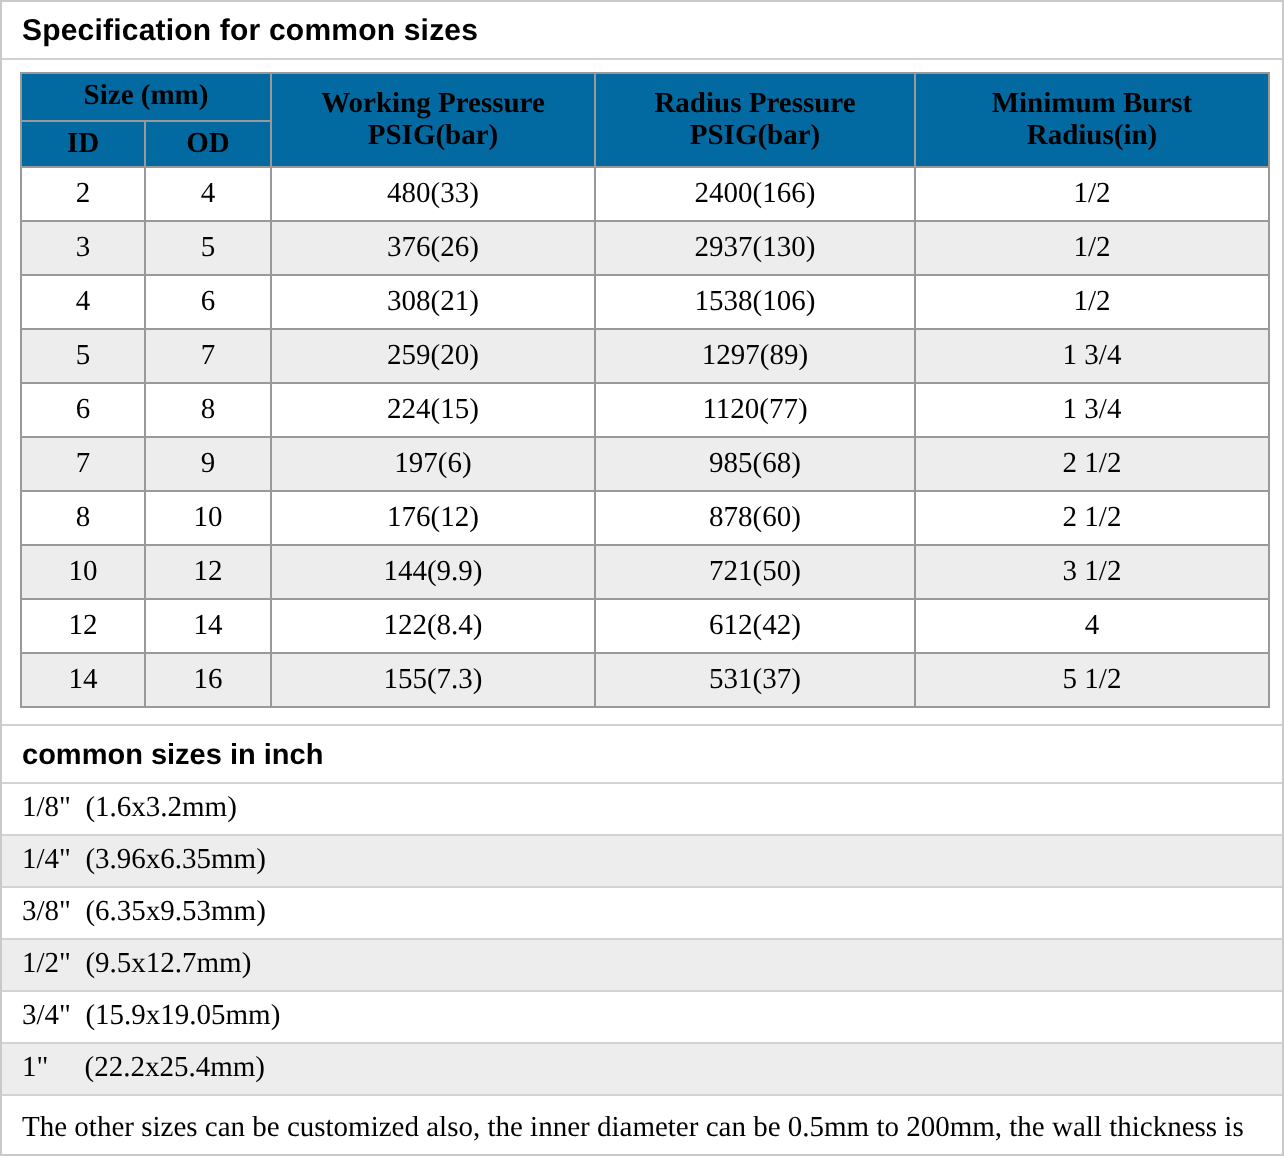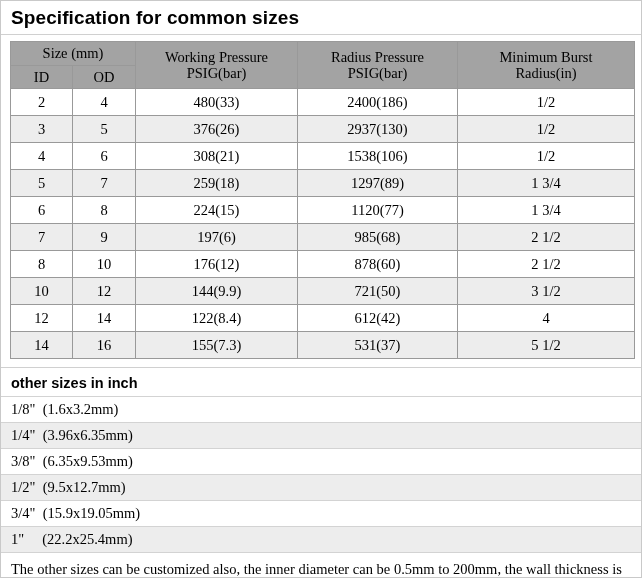--- a/index.html
+++ b/index.html
@@ -17,41 +17,41 @@
   .page {
     width: 642px;
     height: 578px;
     box-sizing: border-box;
     border: 1px solid #c9c9c9;
     position: relative;
   }
   .title {
     font-family: "Liberation Sans", sans-serif;
     font-weight: bold;
-    font-size: 19px;
+    font-size: 15px;
     padding: 6px 0 5px 10px;
     border-bottom: 1px solid #d0d0d0;
     letter-spacing: 0.1px;
   }
   table.spec {
     border-collapse: collapse;
     width: 624px;
     margin: 6px 0 0 9px;
     table-layout: fixed;
   }
   table.spec th, table.spec td {
     border: 1px solid #999999;
     text-align: center;
     font-size: 14.5px;
     font-family: "Liberation Serif", serif;
   }
   table.spec th {
-    font-weight: normal;
+    font-weight: bold;
     padding: 3px 2px;
-    background: #a3a3a3;
+    background: #0369a1;
     line-height: 1.15;
   }
   table.spec td {
     padding: 3px 2px;
     height: 20px;
   }
   tr.alt td {
     background: #ededed;
   }
   .col-id   { width: 62px; }
@@ -122,41 +122,41 @@
       <tr>
         <th>ID</th>
         <th>OD</th>
       </tr>
     </thead>
     <tbody>
       <tr>
         <td>2</td>
         <td>4</td>
         <td>480(33)</td>
-        <td>2400(186)</td>
+        <td>2400(166)</td>
         <td>1/2</td>
       </tr>
       <tr class="alt">
         <td>3</td>
         <td>5</td>
         <td>376(26)</td>
         <td>2937(130)</td>
         <td>1/2</td>
       </tr>
       <tr>
         <td>4</td>
         <td>6</td>
         <td>308(21)</td>
         <td>1538(106)</td>
         <td>1/2</td>
       </tr>
       <tr class="alt">
         <td>5</td>
         <td>7</td>
-        <td>259(18)</td>
+        <td>259(20)</td>
         <td>1297(89)</td>
         <td>1 3/4</td>
       </tr>
       <tr>
         <td>6</td>
         <td>8</td>
         <td>224(15)</td>
         <td>1120(77)</td>
         <td>1 3/4</td>
       </tr>
@@ -191,21 +191,21 @@
       <tr class="alt">
         <td>14</td>
         <td>16</td>
         <td>155(7.3)</td>
         <td>531(37)</td>
         <td>5 1/2</td>
       </tr>
     </tbody>
   </table>
 
-  <div class="subhead">other sizes in inch</div>
+  <div class="subhead">common sizes in inch</div>
 
   <div class="sizes">
     <div class="size-row">1/8"  (1.6x3.2mm)</div>
     <div class="size-row shade">1/4"  (3.96x6.35mm)</div>
     <div class="size-row">3/8"  (6.35x9.53mm)</div>
     <div class="size-row shade">1/2"  (9.5x12.7mm)</div>
     <div class="size-row">3/4"  (15.9x19.05mm)</div>
     <div class="size-row shade">1"     (22.2x25.4mm)</div>
   </div>
 

